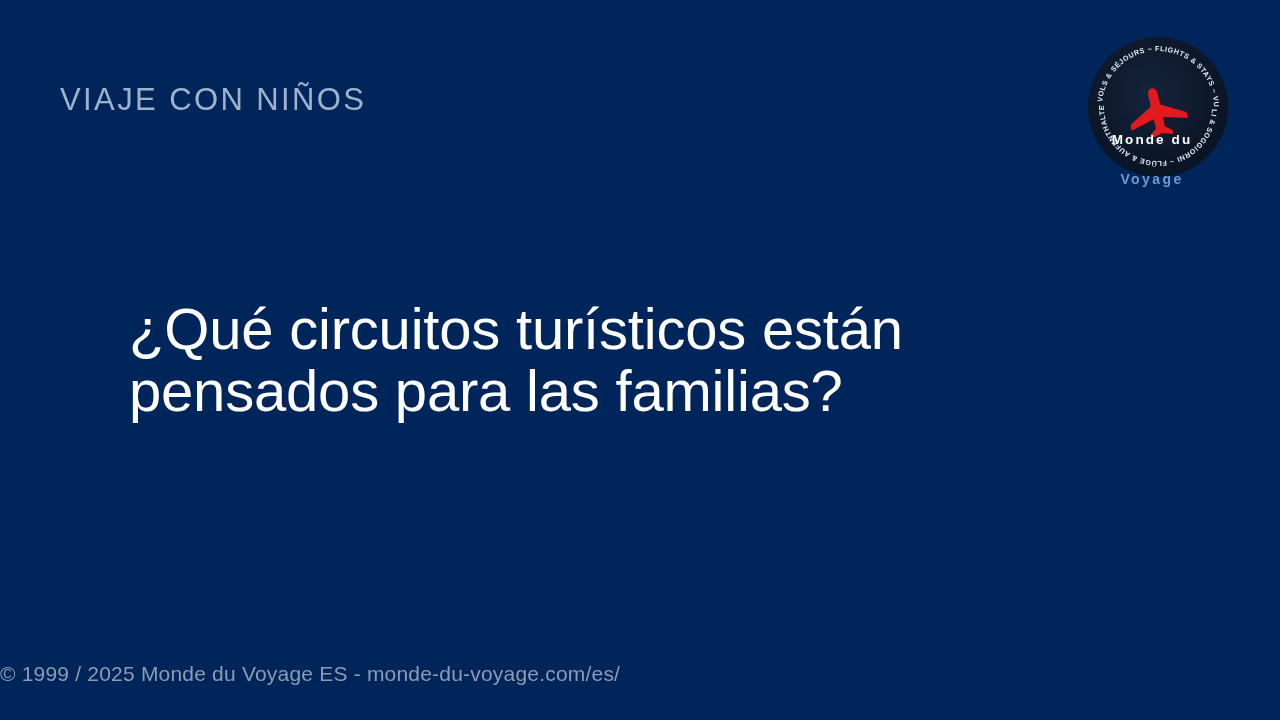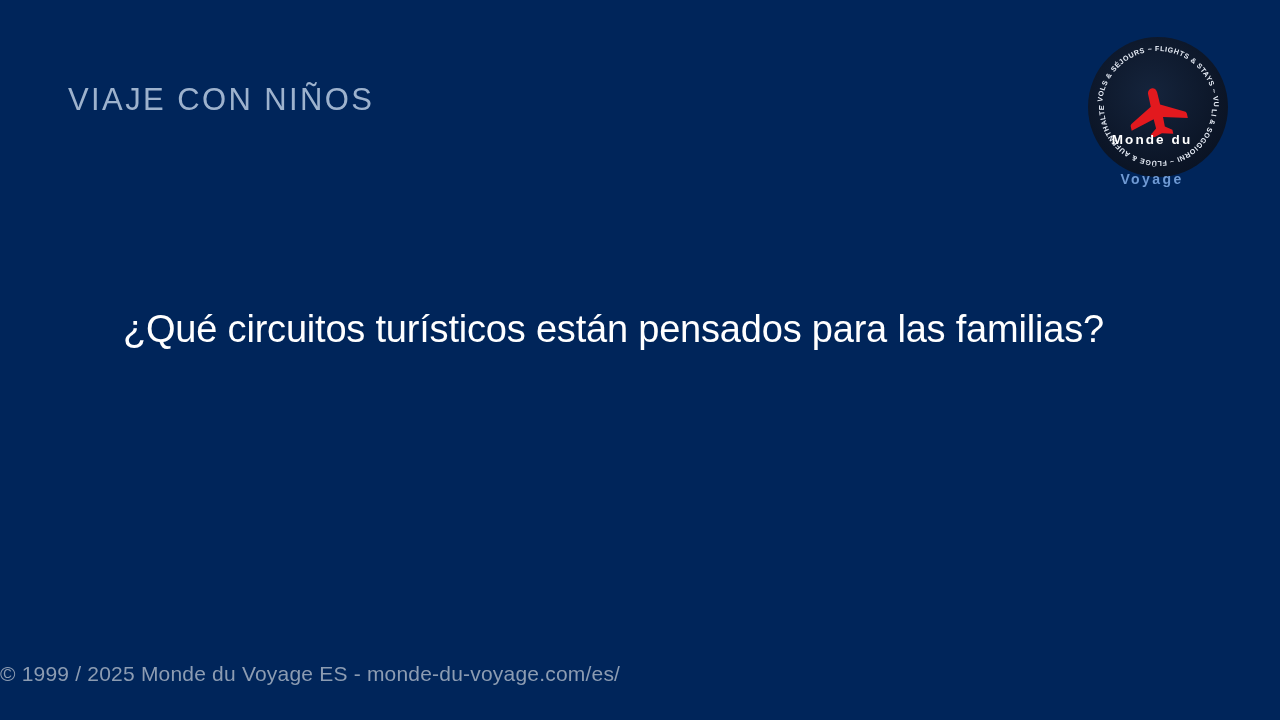--- a/index.html
+++ b/index.html
@@ -18,21 +18,21 @@
 
   .slide {
     position: absolute;
     inset: 0;
     background: #00255a;
   }
 
   
   .kicker {
     position: absolute;
-    left: 68px;
+    left: 60px;
     top: 84px;
     font-family: "Liberation Sans", sans-serif;
     font-size: 31px;
     font-weight: 300;
     letter-spacing: 2.4px;
     color: #9db2cd;
     line-height: 1.0;
     white-space: nowrap;
   }
 
@@ -91,25 +91,25 @@
     font-weight: bold;
     letter-spacing: 2.4px;
     color: #6f9ad4;
     line-height: 21px;
     margin-top: 21px;
   }
 
   
   .headline {
     position: absolute;
-    left: 123px;
+    left: 129px;
     top: 298px;
     width: 1020px;
     font-family: "Liberation Sans", sans-serif;
-    font-size: 38px;
+    font-size: 58px;
     font-weight: 400;
     line-height: 62px;
     color: #ffffff;
     letter-spacing: -0.2px;
   }
 
   
   .footer {
     position: absolute;
     left: 0;

